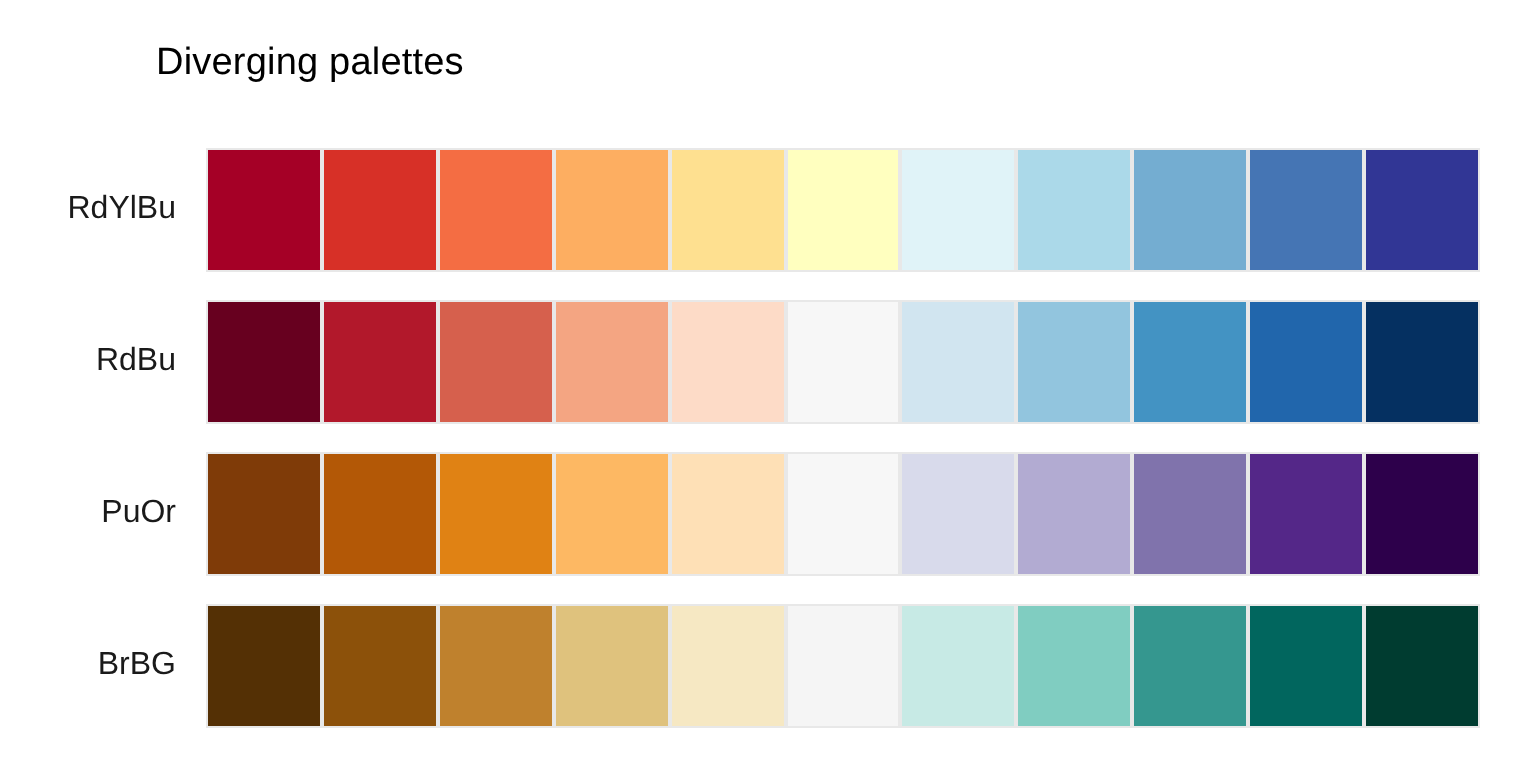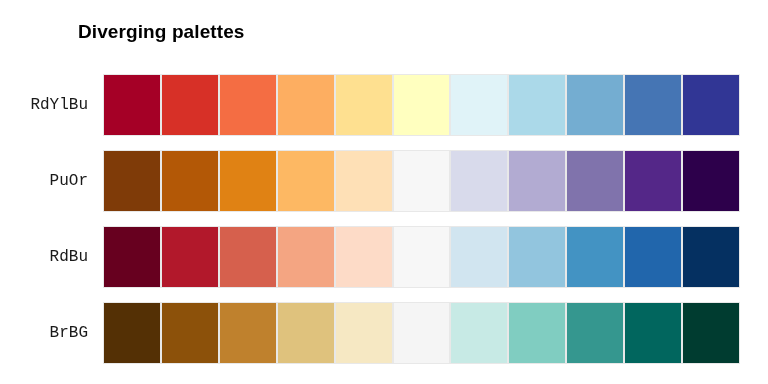--- a/index.html
+++ b/index.html
@@ -17,36 +17,35 @@
     position: relative;
     width: 768px;
     height: 384px;
     background: #ffffff;
   }
   #chart-title {
     position: absolute;
     left: 78px;
     top: 21px;
     font-size: 19px;
-    font-weight: bold;
+    font-weight: normal;
     color: #000000;
     letter-spacing: 0.1px;
     white-space: nowrap;
   }
   #palette-rows {
     position: absolute;
     left: 0;
     top: 74px;
     width: 768px;
   }
   .palette-row {
     position: relative;
     height: 62px;
     margin-bottom: 14px;
-    font-family: Liberation Mono, monospace;
   }
   .palette-row:last-child {
     margin-bottom: 0;
     padding-left: 36px;
   }
   .row-label {
     position: absolute;
     left: 0;
     top: 0;
     width: 88px;
@@ -94,49 +93,49 @@
           <div class="swatch" title="#fee090" style="background: rgb(254, 224, 144);"></div>
           <div class="swatch" title="#ffffbf" style="background: rgb(255, 255, 191);"></div>
           <div class="swatch" title="#e0f3f8" style="background: rgb(224, 243, 248);"></div>
           <div class="swatch" title="#abd9e9" style="background: rgb(171, 217, 233);"></div>
           <div class="swatch" title="#74add1" style="background: rgb(116, 173, 209);"></div>
           <div class="swatch" title="#4575b4" style="background: rgb(69, 117, 180);"></div>
           <div class="swatch" title="#313695" style="background: rgb(49, 54, 149);"></div>
         </div>
       </div>
       <div class="palette-row">
+        <div class="row-label">RdBu</div>
+        <div class="swatch-strip" style="background: rgb(232, 232, 232);">
+          <div class="swatch" title="#67001f" style="background: rgb(103, 0, 31);"></div>
+          <div class="swatch" title="#b2182b" style="background: rgb(178, 24, 43);"></div>
+          <div class="swatch" title="#d6604d" style="background: rgb(214, 96, 77);"></div>
+          <div class="swatch" title="#f4a582" style="background: rgb(244, 165, 130);"></div>
+          <div class="swatch" title="#fddbc7" style="background: rgb(253, 219, 199);"></div>
+          <div class="swatch" title="#f7f7f7" style="background: rgb(247, 247, 247);"></div>
+          <div class="swatch" title="#d1e5f0" style="background: rgb(209, 229, 240);"></div>
+          <div class="swatch" title="#92c5de" style="background: rgb(146, 197, 222);"></div>
+          <div class="swatch" title="#4393c3" style="background: rgb(67, 147, 195);"></div>
+          <div class="swatch" title="#2166ac" style="background: rgb(33, 102, 172);"></div>
+          <div class="swatch" title="#053061" style="background: rgb(5, 48, 97);"></div>
+        </div>
+      </div>
+      <div class="palette-row">
         <div class="row-label">PuOr</div>
         <div class="swatch-strip" style="background: rgb(232, 232, 232);">
           <div class="swatch" title="#7f3b08" style="background: rgb(127, 59, 8);"></div>
           <div class="swatch" title="#b35806" style="background: rgb(179, 88, 6);"></div>
           <div class="swatch" title="#e08214" style="background: rgb(224, 130, 20);"></div>
           <div class="swatch" title="#fdb863" style="background: rgb(253, 184, 99);"></div>
           <div class="swatch" title="#fee0b6" style="background: rgb(254, 224, 182);"></div>
           <div class="swatch" title="#f7f7f7" style="background: rgb(247, 247, 247);"></div>
           <div class="swatch" title="#d8daeb" style="background: rgb(216, 218, 235);"></div>
           <div class="swatch" title="#b2abd2" style="background: rgb(178, 171, 210);"></div>
           <div class="swatch" title="#8073ac" style="background: rgb(128, 115, 172);"></div>
           <div class="swatch" title="#542788" style="background: rgb(84, 39, 136);"></div>
           <div class="swatch" title="#2d004b" style="background: rgb(45, 0, 75);"></div>
-        </div>
-      </div>
-      <div class="palette-row">
-        <div class="row-label">RdBu</div>
-        <div class="swatch-strip" style="background: rgb(232, 232, 232);">
-          <div class="swatch" title="#67001f" style="background: rgb(103, 0, 31);"></div>
-          <div class="swatch" title="#b2182b" style="background: rgb(178, 24, 43);"></div>
-          <div class="swatch" title="#d6604d" style="background: rgb(214, 96, 77);"></div>
-          <div class="swatch" title="#f4a582" style="background: rgb(244, 165, 130);"></div>
-          <div class="swatch" title="#fddbc7" style="background: rgb(253, 219, 199);"></div>
-          <div class="swatch" title="#f7f7f7" style="background: rgb(247, 247, 247);"></div>
-          <div class="swatch" title="#d1e5f0" style="background: rgb(209, 229, 240);"></div>
-          <div class="swatch" title="#92c5de" style="background: rgb(146, 197, 222);"></div>
-          <div class="swatch" title="#4393c3" style="background: rgb(67, 147, 195);"></div>
-          <div class="swatch" title="#2166ac" style="background: rgb(33, 102, 172);"></div>
-          <div class="swatch" title="#053061" style="background: rgb(5, 48, 97);"></div>
         </div>
       </div>
       <div class="palette-row">
         <div class="row-label">BrBG</div>
         <div class="swatch-strip" style="background: rgb(232, 232, 232);">
           <div class="swatch" title="#543005" style="background: rgb(84, 48, 5);"></div>
           <div class="swatch" title="#8c510a" style="background: rgb(140, 81, 10);"></div>
           <div class="swatch" title="#bf812d" style="background: rgb(191, 129, 45);"></div>
           <div class="swatch" title="#dfc27d" style="background: rgb(223, 194, 125);"></div>
           <div class="swatch" title="#f6e8c3" style="background: rgb(246, 232, 195);"></div>

